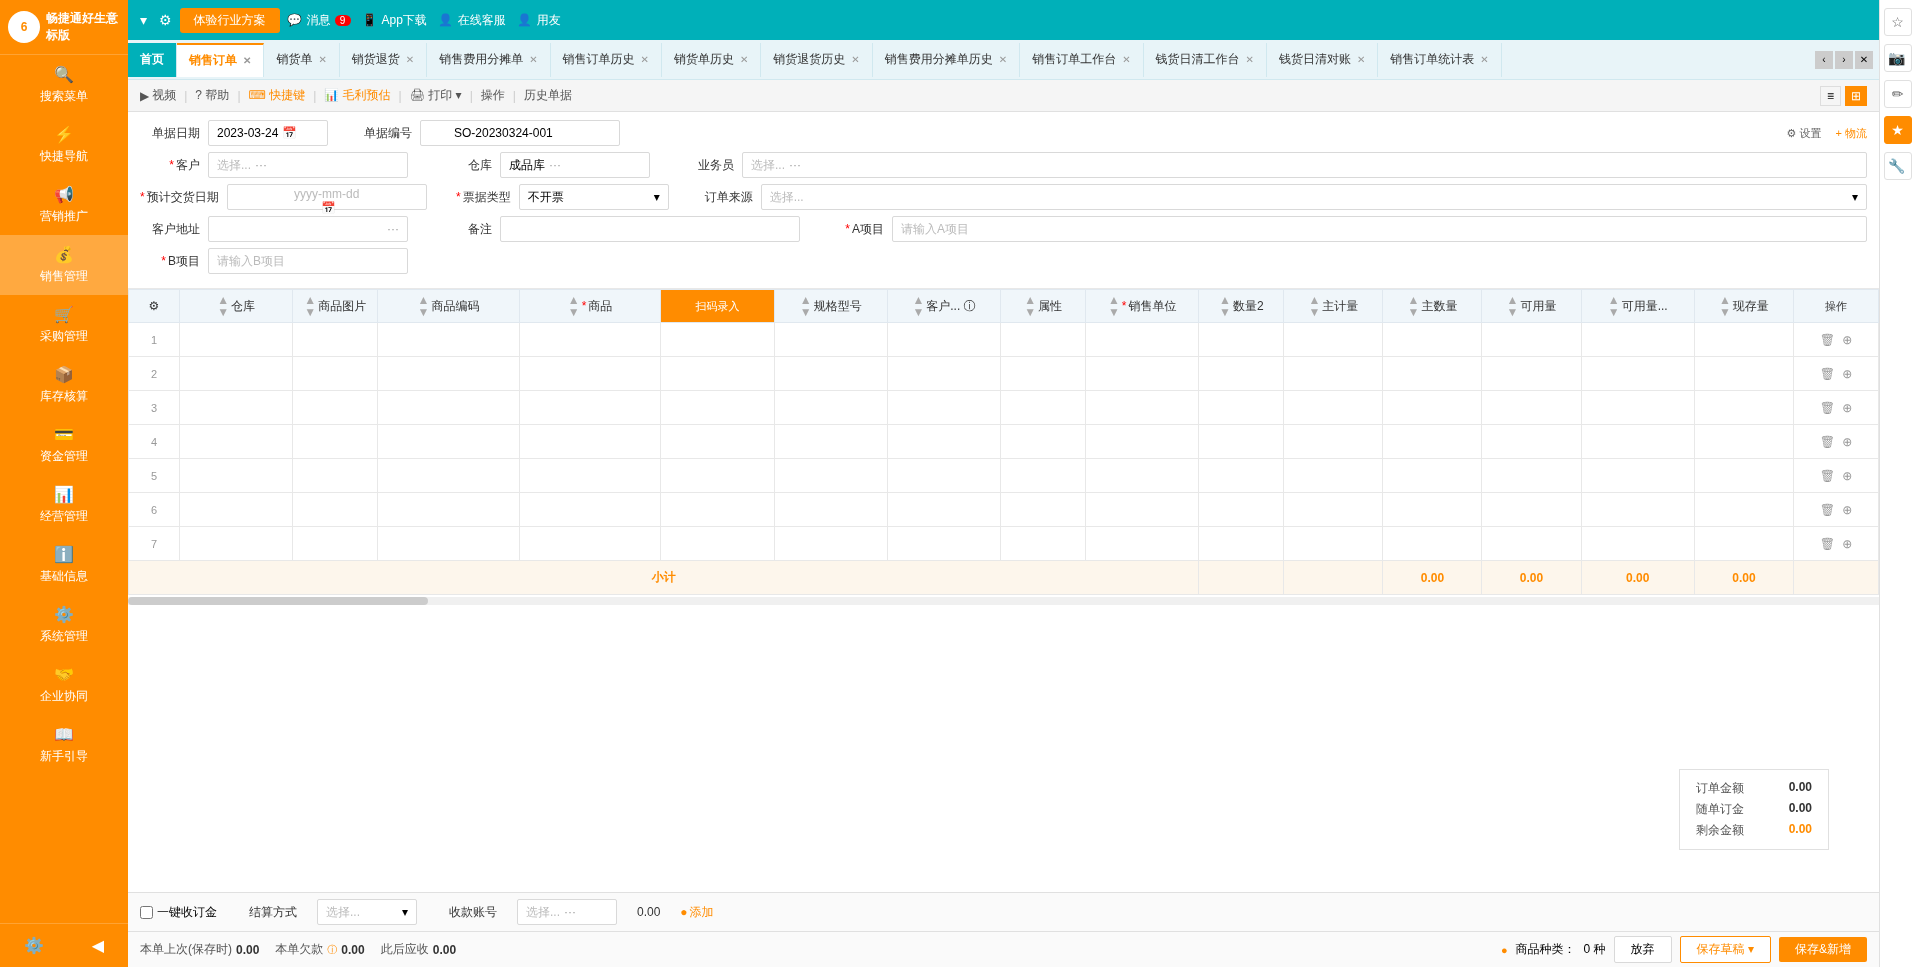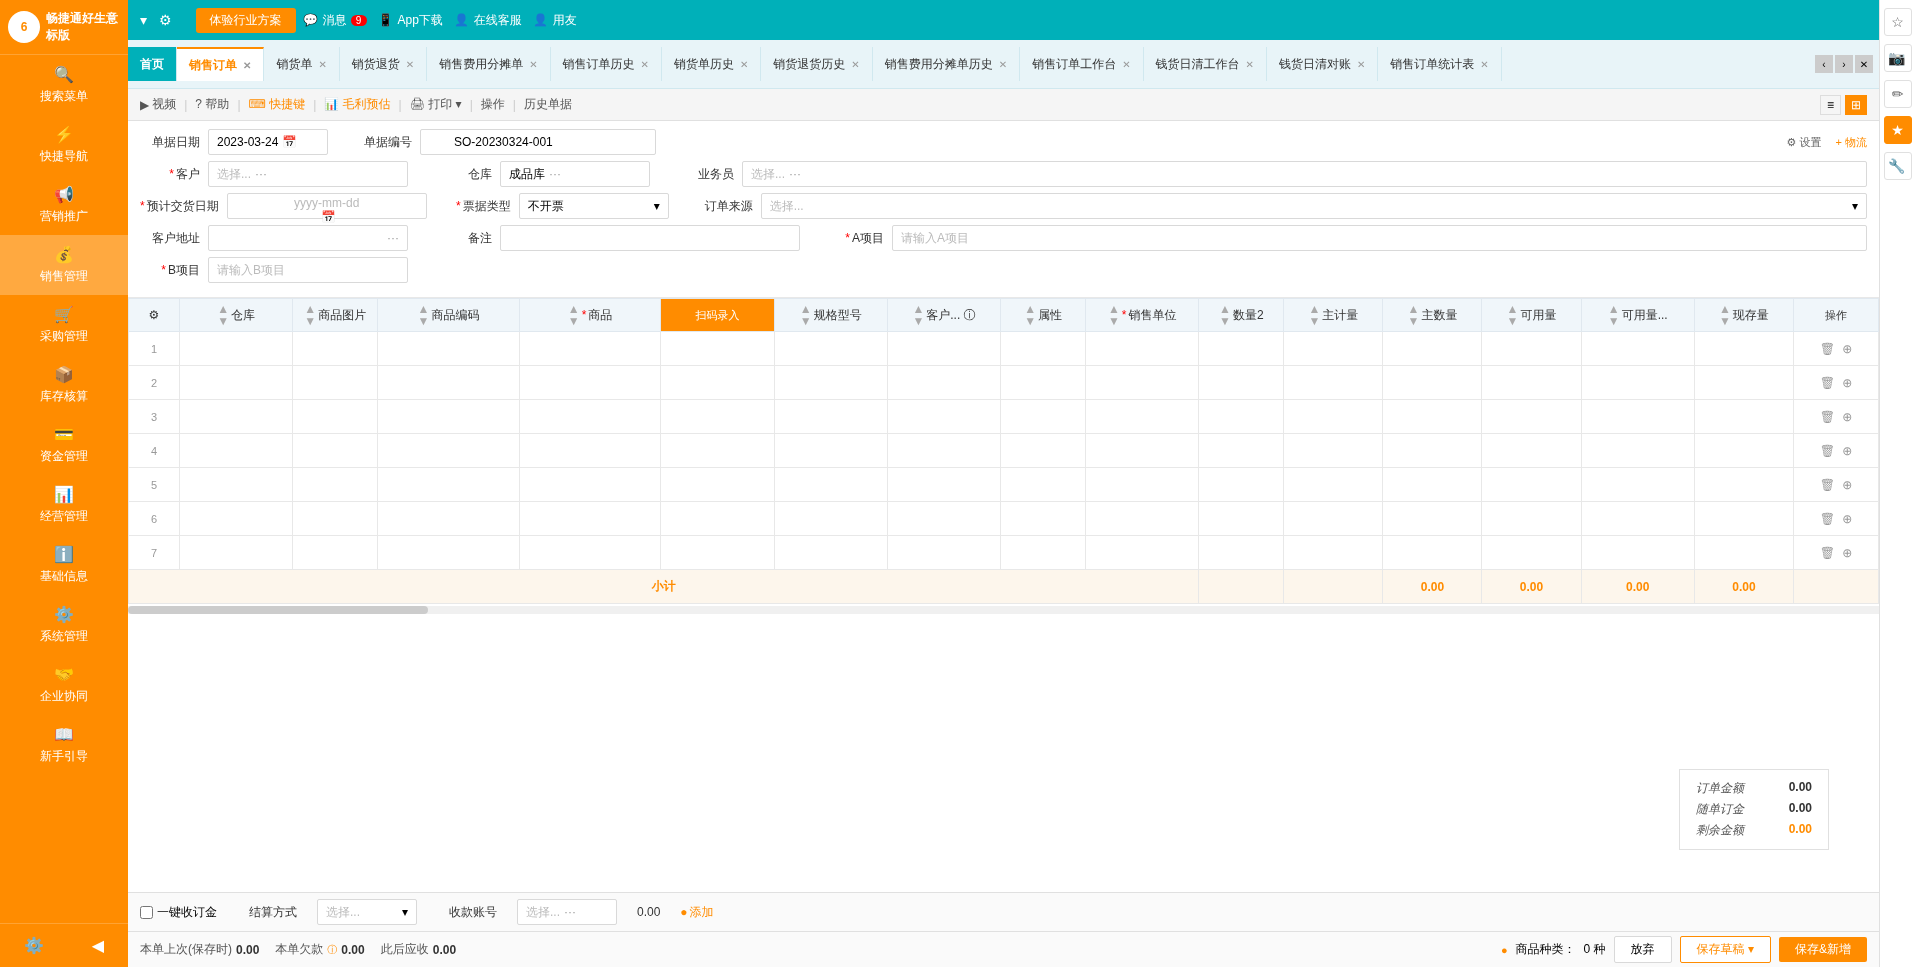--- a/index.html
+++ b/index.html
@@ -16,27 +16,27 @@
     .sidebar-item .icon { font-size: 16px; }
     .sidebar-bottom { width: 100%; padding: 8px 0; border-top: 1px solid rgba(255,255,255,0.2); display: flex; justify-content: space-around; }
     .sidebar-bottom-btn { color: white; font-size: 16px; cursor: pointer; padding: 4px; }
 
     
     .main { flex: 1; display: flex; flex-direction: column; overflow: hidden; }
 
     
     .topbar { height: 40px; background: #00b0b9; display: flex; align-items: center; padding: 0 12px; gap: 8px; }
     .topbar-title { color: white; font-size: 13px; font-weight: bold; flex: 1; }
-    .topbar-btn-orange { background: #ff8c00; color: white; border: none; padding: 4px 14px; border-radius: 3px; cursor: pointer; font-size: 12px; margin-left: 16px; }
+    .topbar-btn-orange { background: #ff8c00; color: white; border: none; padding: 4px 14px; border-radius: 3px; cursor: pointer; font-size: 12px; }
     .topbar-icons { display: flex; align-items: center; gap: 12px; color: white; font-size: 12px; }
     .topbar-icon-item { display: flex; align-items: center; gap: 4px; cursor: pointer; }
     .badge { background: red; color: white; border-radius: 8px; font-size: 10px; padding: 0 4px; min-width: 16px; text-align: center; }
 
     
-    .nav-tabs { height: 49px; background: #e8f4f8; display: flex; align-items: center; overflow-x: auto; border-bottom: 1px solid #d0e8ef; flex-shrink: 0; }
+    .nav-tabs { height: 40px; background: #e8f4f8; display: flex; align-items: center; overflow-x: auto; border-bottom: 1px solid #d0e8ef; flex-shrink: 0; }
     .nav-tab { padding: 0 12px; height: 34px; display: flex; align-items: center; white-space: nowrap; cursor: pointer; font-size: 12px; color: #333; gap: 4px; border-right: 1px solid #d0e8ef; }
     .nav-tab.active { background: white; color: #ff8c00; font-weight: bold; border-top: 2px solid #ff8c00; }
     .nav-tab .close-x { color: #999; font-size: 10px; margin-left: 2px; }
     .nav-tab-home { background: #00b0b9; color: white; font-weight: bold; }
     .nav-arrows { display: flex; align-items: center; margin-left: auto; padding: 0 6px; gap: 2px; }
     .nav-arrow-btn { background: #ccc; border: none; cursor: pointer; width: 18px; height: 18px; display: flex; align-items: center; justify-content: center; font-size: 10px; }
 
     
     .content { flex: 1; background: white; overflow: hidden; display: flex; flex-direction: column; }
 
@@ -103,21 +103,21 @@
     .btn-save-new { background: #ff8c00; color: white; border: none; padding: 4px 16px; border-radius: 2px; cursor: pointer; font-size: 12px; }
 
     
     .right-panel { width: 36px; background: white; border-left: 1px solid #e0e0e0; display: flex; flex-direction: column; align-items: center; padding-top: 8px; gap: 8px; }
     .right-panel-btn { width: 28px; height: 28px; display: flex; align-items: center; justify-content: center; border: 1px solid #e0e0e0; border-radius: 3px; cursor: pointer; font-size: 14px; color: #666; }
     .right-panel-btn.active { background: #ff8c00; color: white; border-color: #ff8c00; }
 
     
     .summary-box { position: absolute; right: 50px; bottom: 42px; background: white; border: 1px solid #e0e0e0; padding: 8px 16px; font-size: 12px; min-width: 150px; }
     .summary-row { display: flex; justify-content: space-between; gap: 20px; padding: 2px 0; }
-    .summary-label { color: #555; font-style: italic; }
+    .summary-label { color: #555; }
     .summary-val { color: #333; font-weight: bold; }
     .summary-val.highlight { color: #ff8c00; }
 
     .scrollbar-track { height: 8px; background: #f0f0f0; margin: 2px 0; }
     .scrollbar-thumb { height: 8px; width: 300px; background: #ccc; border-radius: 4px; }
     .input-box { border: 1px solid #d9d9d9; padding: 2px 8px; height: 26px; display: flex; align-items: center; font-size: 12px; border-radius: 2px; }
     .input-text-gray { color: #bbb; }
   </style>
 </head>
 <body>
@@ -299,21 +299,21 @@
     </div>
 
     <div class="form-area">
       <div class="form-row">
         <span class="form-label">单据日期</span>
         <div class="input-box" style="width:120px;">
           <span>2023-03-24</span>
           <span style="margin-left:4px;color:#999;">📅</span>
         </div>
         <span class="form-label" style="margin-left:16px;">单据编号</span>
-        <div class="input-box" style="width:236px;padding-left:33px;">
+        <div class="input-box" style="width:200px;padding-left:33px;">
           <span>SO-20230324-001</span>
         </div>
         <span style="flex:1;"></span>
         <span class="toolbar-item" style="font-size:11px;color:#666;">⚙ 设置</span>
         <span class="toolbar-item" style="font-size:11px;color:#ff8c00;margin-left:6px;">+ 物流</span>
       </div>
       <div class="form-row">
         <span class="form-label required">客户</span>
         <div class="input-box" style="width:200px;">
           <span class="input-text-gray">选择...</span>

